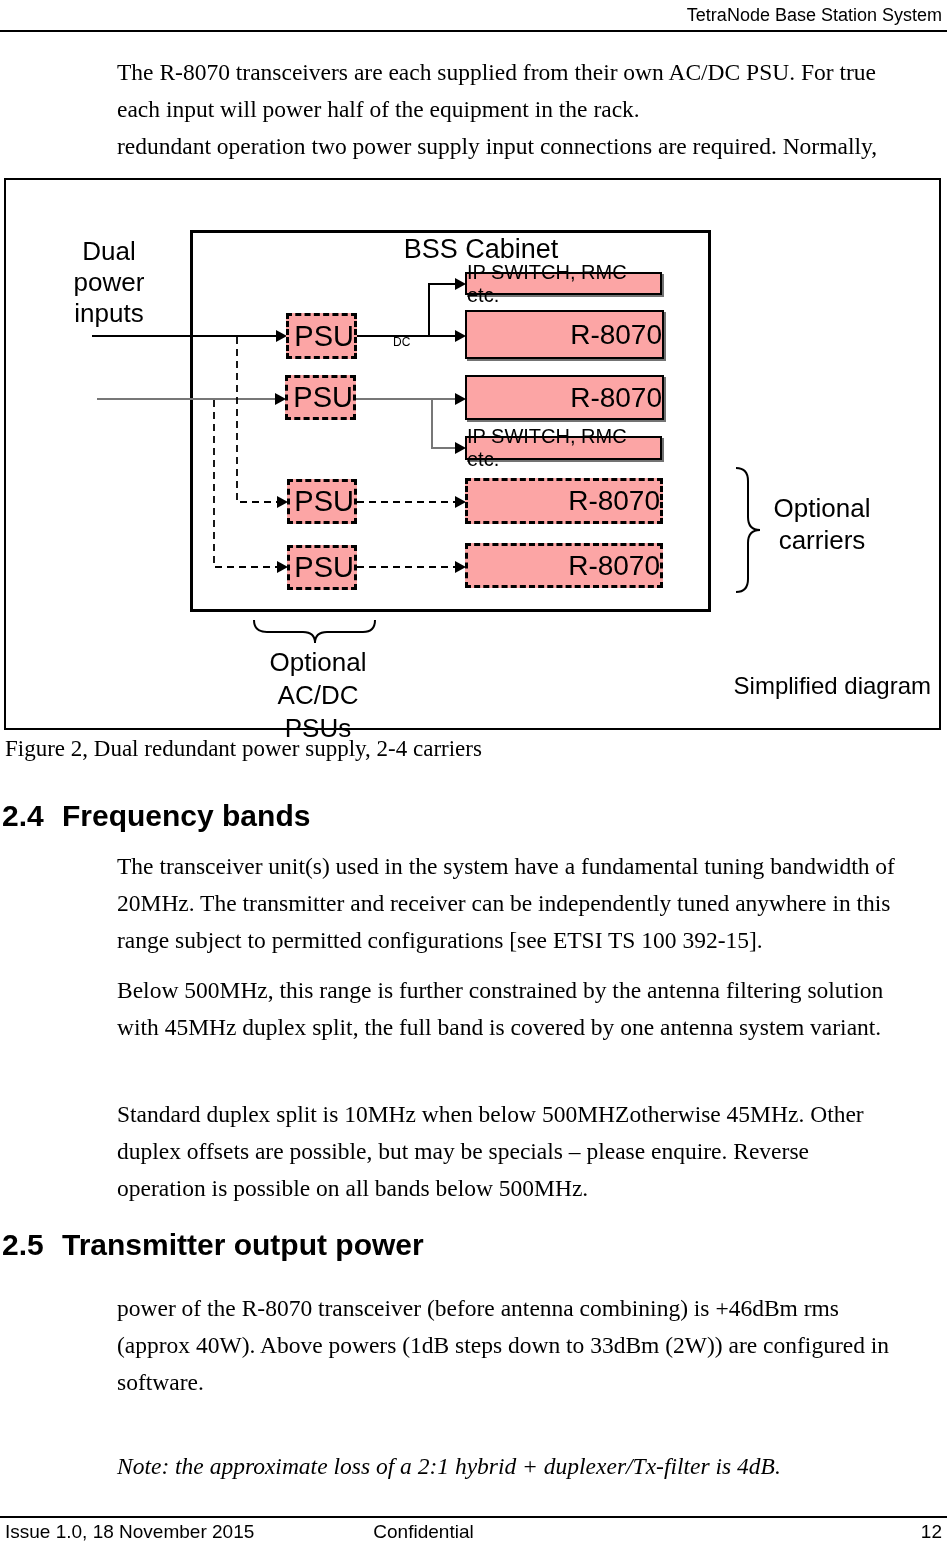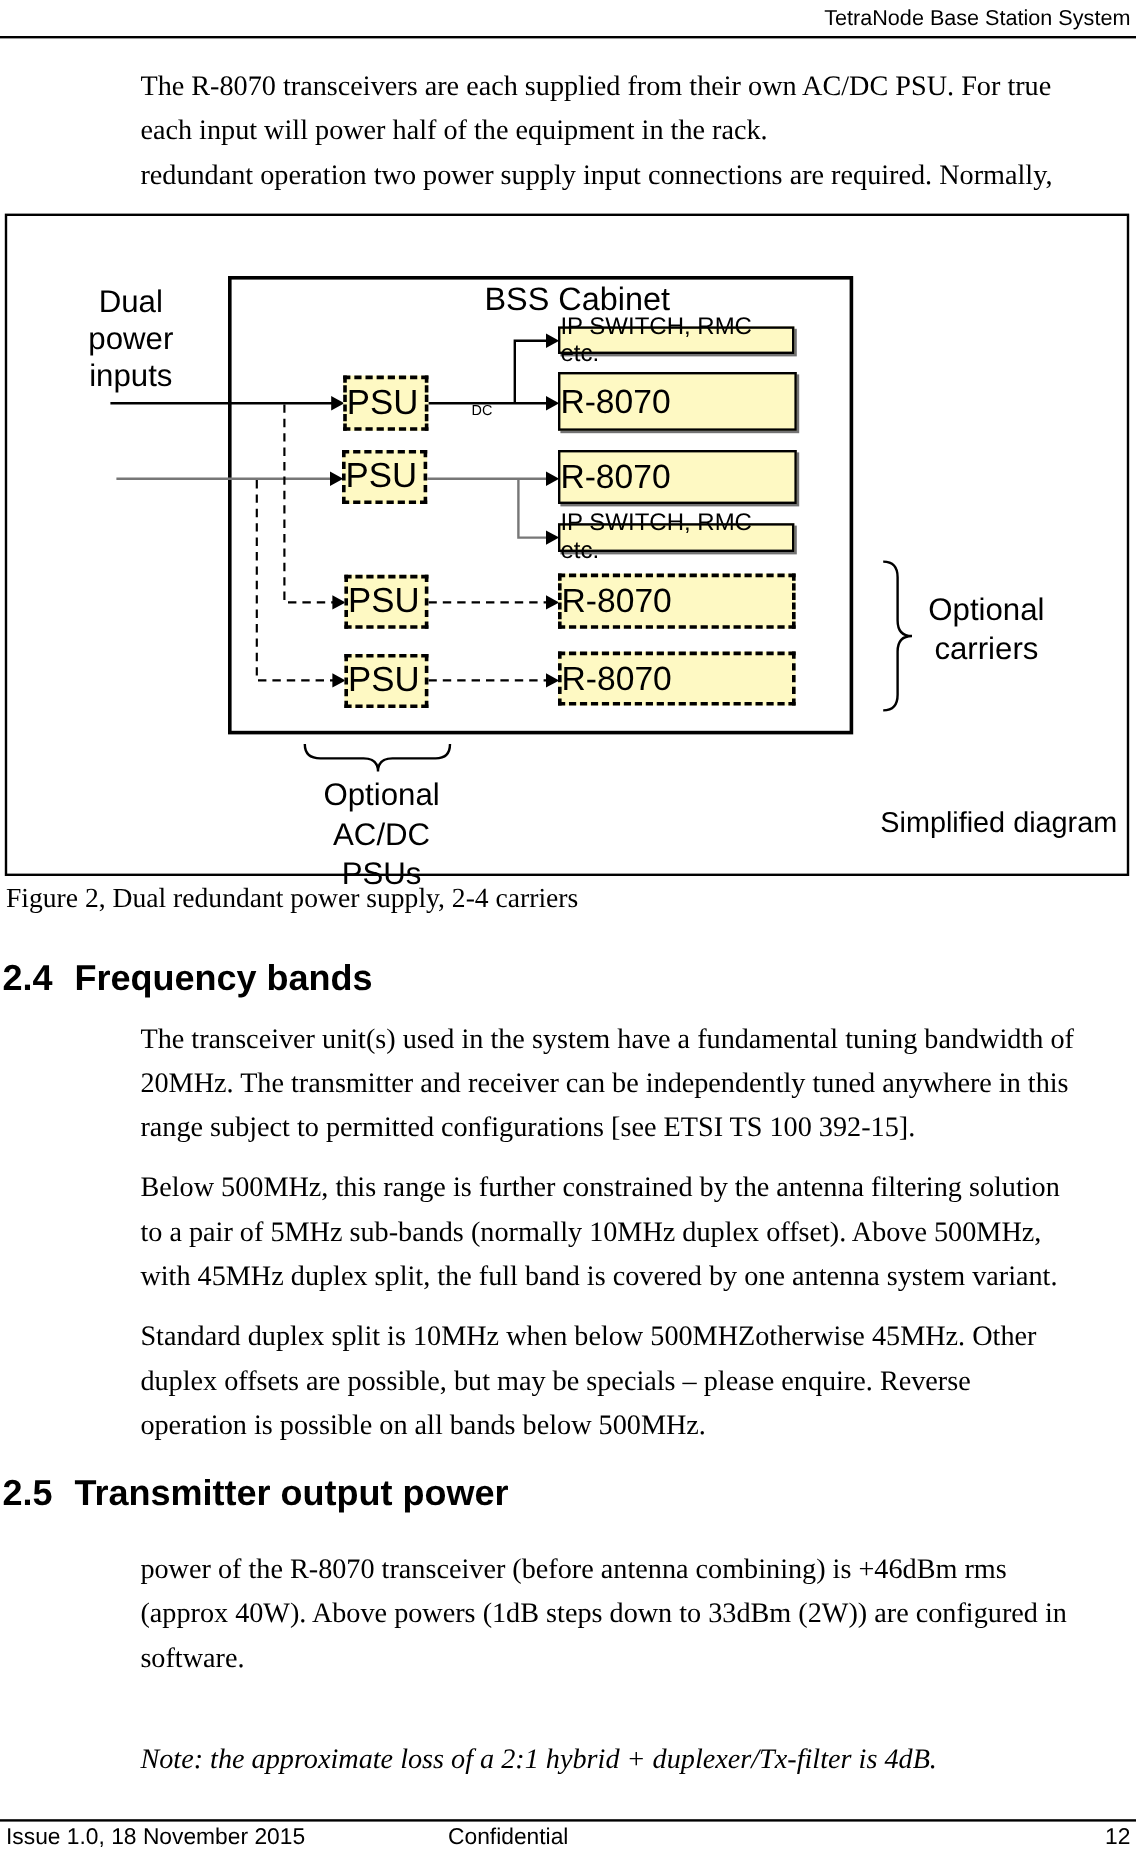--- a/index.html
+++ b/index.html
@@ -23,21 +23,21 @@
 
   .sechead{position:absolute;left:2px;display:flex;font-weight:bold;font-size:30px;}
   .sechead .num{width:60px;}
 
   
   .figure{position:absolute;left:4px;top:178px;width:933px;height:548px;border:2px solid #000;background:#fff;}
   .cabinet{position:absolute;left:184px;top:50px;width:515px;height:376px;border:3px solid #000;background:#fff;}
   .cab-title{position:absolute;left:184px;top:54px;width:582px;text-align:center;font-size:27px;}
   .dual-label{position:absolute;left:20px;top:56px;width:166px;text-align:center;font-size:26px;line-height:31px;}
 
-  .dbox{position:absolute;background:#fef9c3;display:flex;align-items:center;justify-content:flex-start;
+  .dbox{position:absolute;background:#fca5a5;display:flex;align-items:center;justify-content:flex-end;
         box-sizing:border-box;}
   .psu{border:3px dashed #000;font-size:29px;}
   .rbox{border:2px solid #000;font-size:28px;box-shadow:2px 2px 0 rgba(0,0,0,0.55);}
   .rbox.dashed{border:3px dashed #000;box-shadow:none;}
   .ipbox{border:2px solid #000;font-size:20px;box-shadow:2px 2px 0 rgba(0,0,0,0.55);}
 
   .dc-label{position:absolute;left:387px;top:155px;font-size:12px;}
   .opt-carriers{position:absolute;left:756px;top:312px;width:120px;text-align:center;font-size:26px;line-height:32px;}
   .opt-psus{position:absolute;left:239px;top:466px;width:146px;text-align:center;font-size:26px;line-height:33px;}
   .simplified{position:absolute;right:8px;top:492px;font-size:24px;}
@@ -155,21 +155,20 @@
   </div>
 
   <div class="serifpara" style="top:848px;">
     <div>The transceiver unit(s) used in the system have a fundamental tuning bandwidth of</div>
     <div>20MHz. The transmitter and receiver can be independently tuned anywhere in this</div>
     <div>range subject to permitted configurations [see ETSI TS 100 392-15].</div>
   </div>
 
   <div class="serifpara" style="top:972px;">
     <div>Below 500MHz, this range is further constrained by the antenna filtering solution</div>
-    <div>to a pair of 5MHz sub-bands (normally 10MHz duplex offset). Above 500MHz,</div>
     <div>with 45MHz duplex split, the full band is covered by one antenna system variant.</div>
   </div>
 
   <div class="serifpara" style="top:1096px;">
     <div>Standard duplex split is 10MHz when below 500MHZotherwise 45MHz. Other</div>
     <div>duplex offsets are possible, but may be specials – please enquire. Reverse</div>
     <div>operation is possible on all bands below 500MHz.</div>
   </div>
 
   <div class="sechead" style="top:1228px;">

